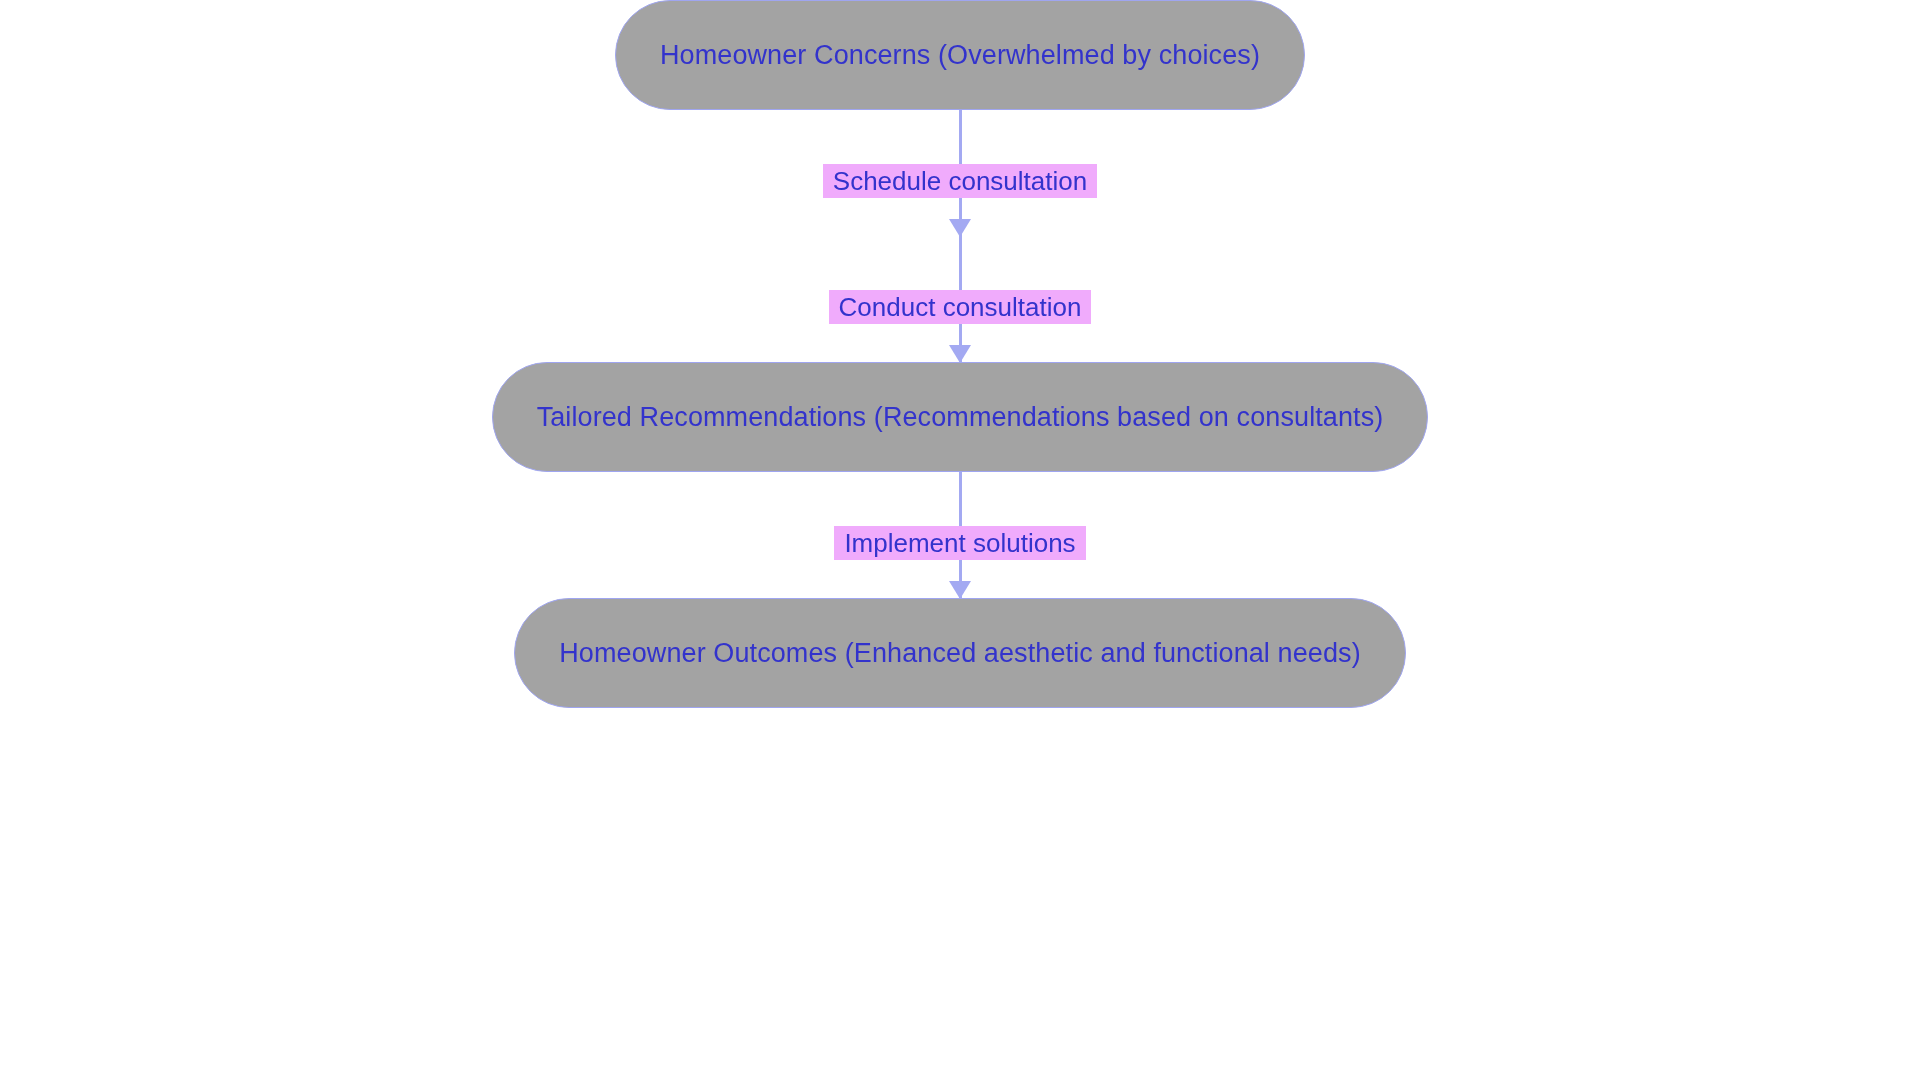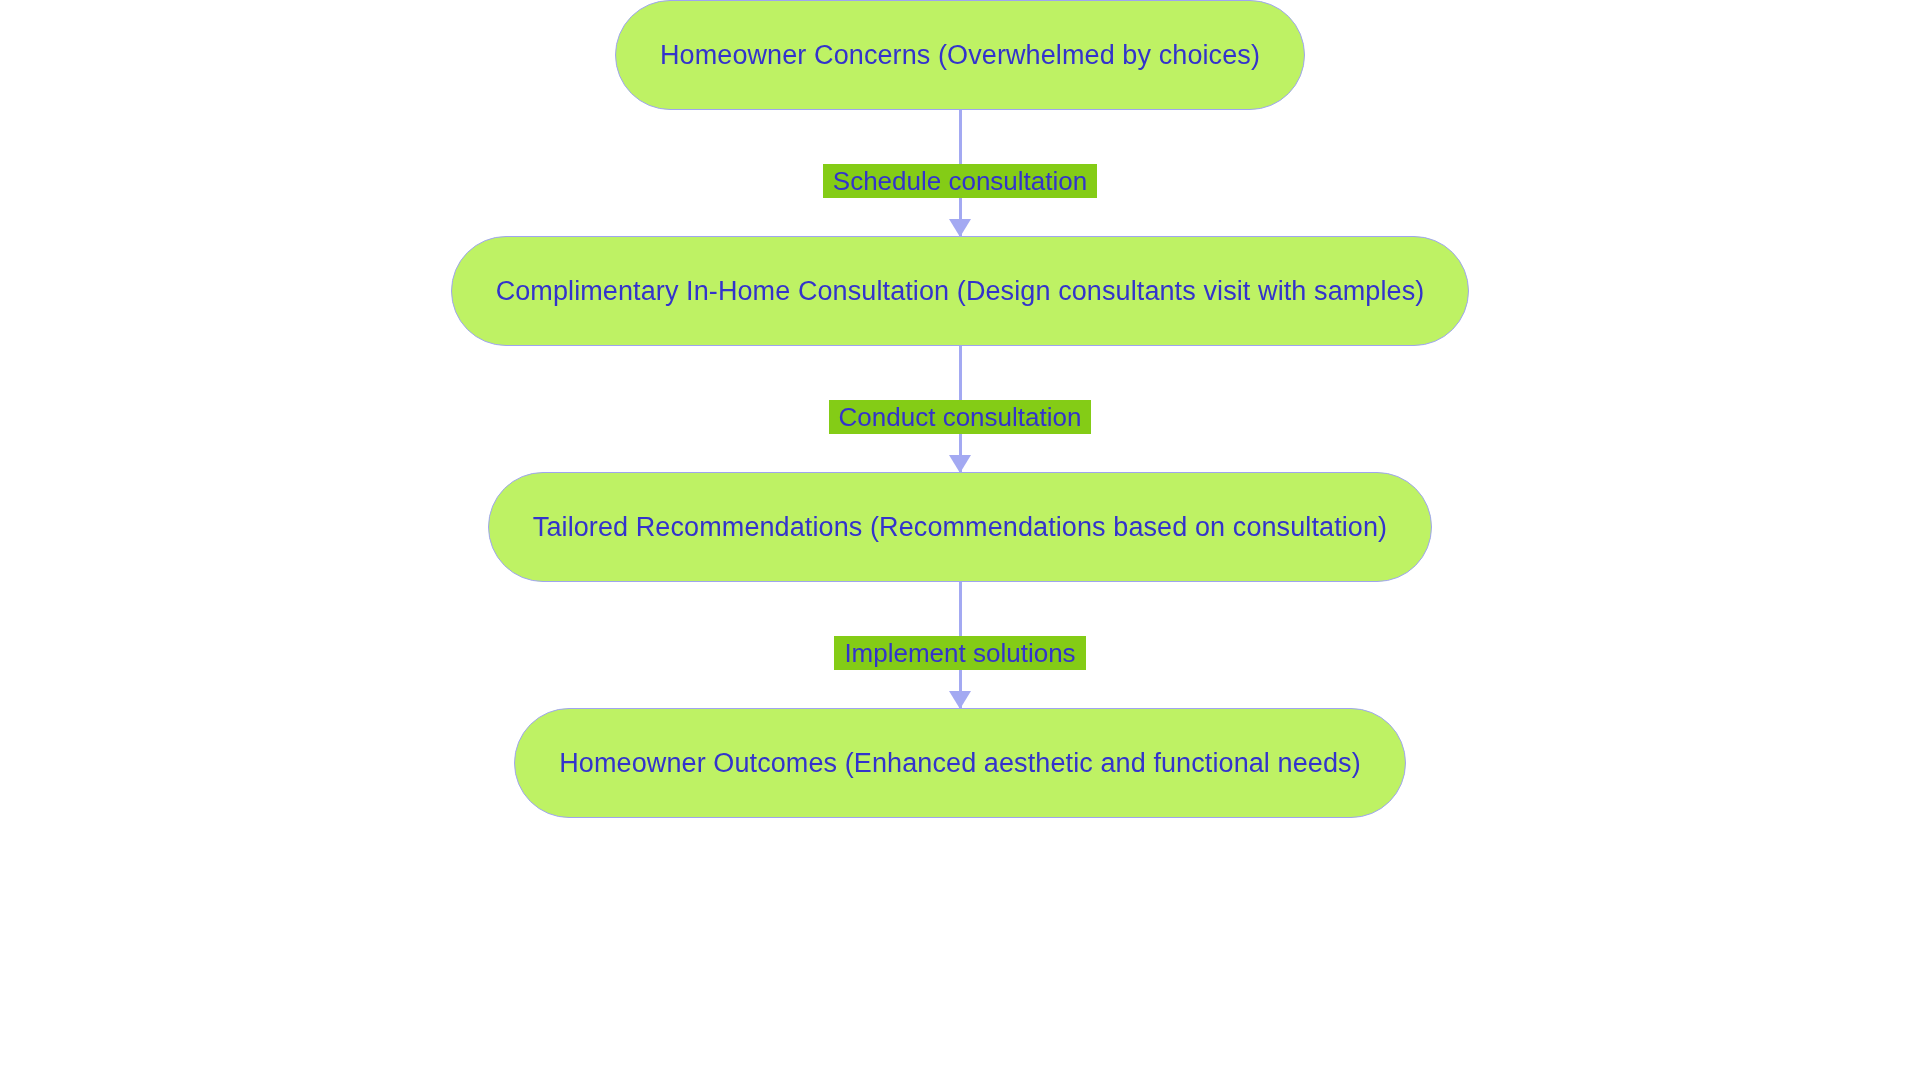--- a/index.html
+++ b/index.html
@@ -28,21 +28,21 @@
     width: 1920px;
     height: 1083px;
     display: flex;
     flex-direction: column;
     align-items: center;
   }
 
   
   .node {
     box-sizing: border-box;
-    background: #bef264;
+    background: #a3a3a3;
     border: 1.6px solid #9fa5f0;
     border-radius: 9999px;
     display: flex;
     align-items: center;
     justify-content: center;
     color: #3333cc;
     font-size: 27px;
     font-weight: 400;
     letter-spacing: 0.1px;
     white-space: nowrap;
@@ -75,21 +75,21 @@
     margin-left: -11px;
     width: 0;
     height: 0;
     border-left: 11px solid transparent;
     border-right: 11px solid transparent;
     border-top: 18px solid #a3a9f2;
   }
   .edge-label {
     position: relative;
     z-index: 2;
-    background: #84cc16;
+    background: #f0abfc;
     color: #3333cc;
     font-size: 26px;
     line-height: 1.1;
     padding: 3px 10px;
     white-space: nowrap;
     margin-top: 16px;
   }
 </style>
 </head>
 <body>
@@ -100,34 +100,31 @@
     <div class="node">
       <span>Homeowner Concerns (Overwhelmed by choices)</span>
     </div>
 
     <div class="edge">
       <div class="edge-line"></div>
       <div class="edge-arrow"></div>
       <div class="edge-label">Schedule consultation</div>
     </div>
 
-    <div class="node">
-      <span>Complimentary In-Home Consultation (Design consultants visit with samples)</span>
-    </div>
 
     <div class="edge">
       <div class="edge-line"></div>
       <div class="edge-arrow"></div>
       <div class="edge-label">Conduct consultation</div>
     </div>
 
 
 
     <div class="node">
-      <span>Tailored Recommendations (Recommendations based on consultation)</span>
+      <span>Tailored Recommendations (Recommendations based on consultants)</span>
     </div>
 
     <div class="edge">
       <div class="edge-line"></div>
       <div class="edge-arrow"></div>
       <div class="edge-label">Implement solutions</div>
     </div>
 
     <div class="node">
       <span>Homeowner Outcomes (Enhanced aesthetic and functional needs)</span>

